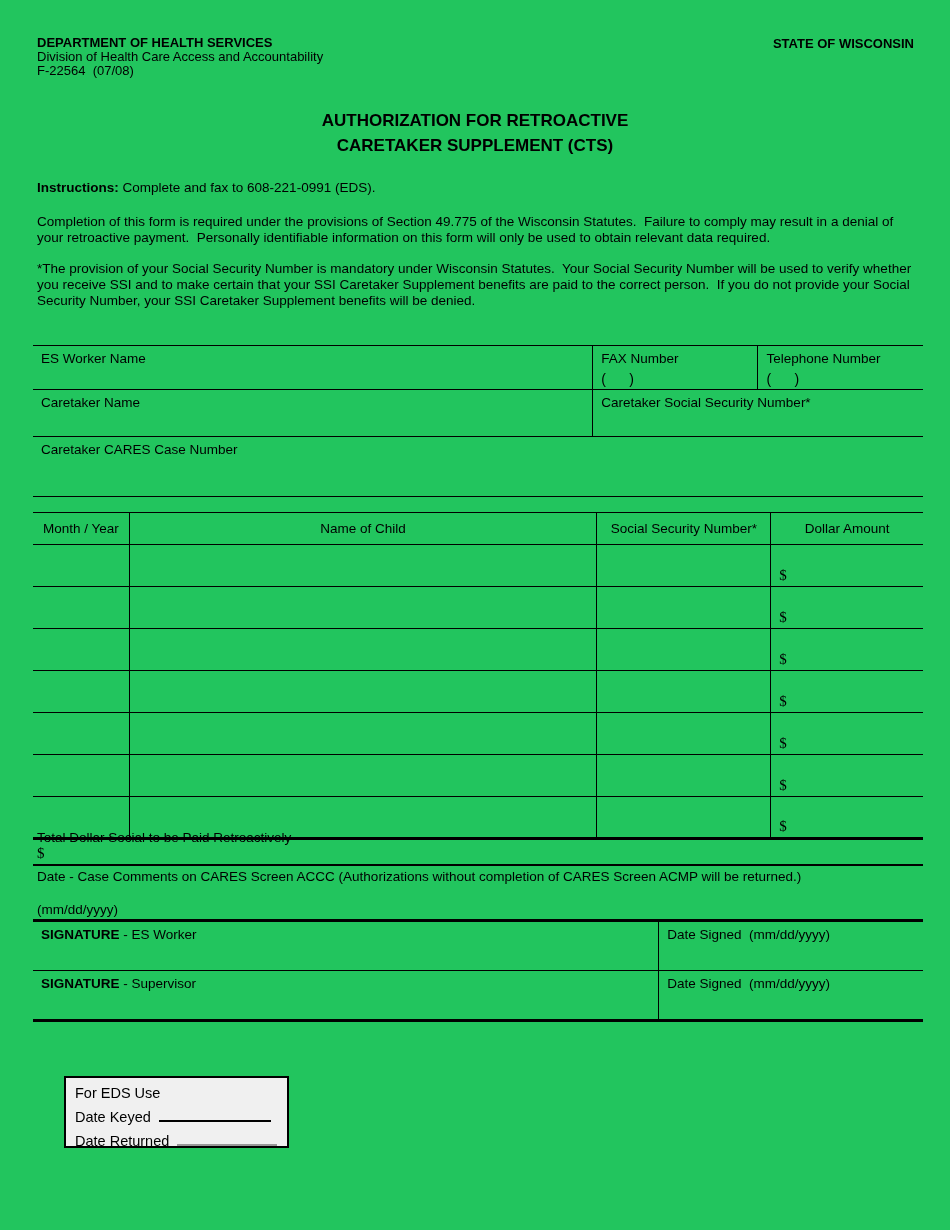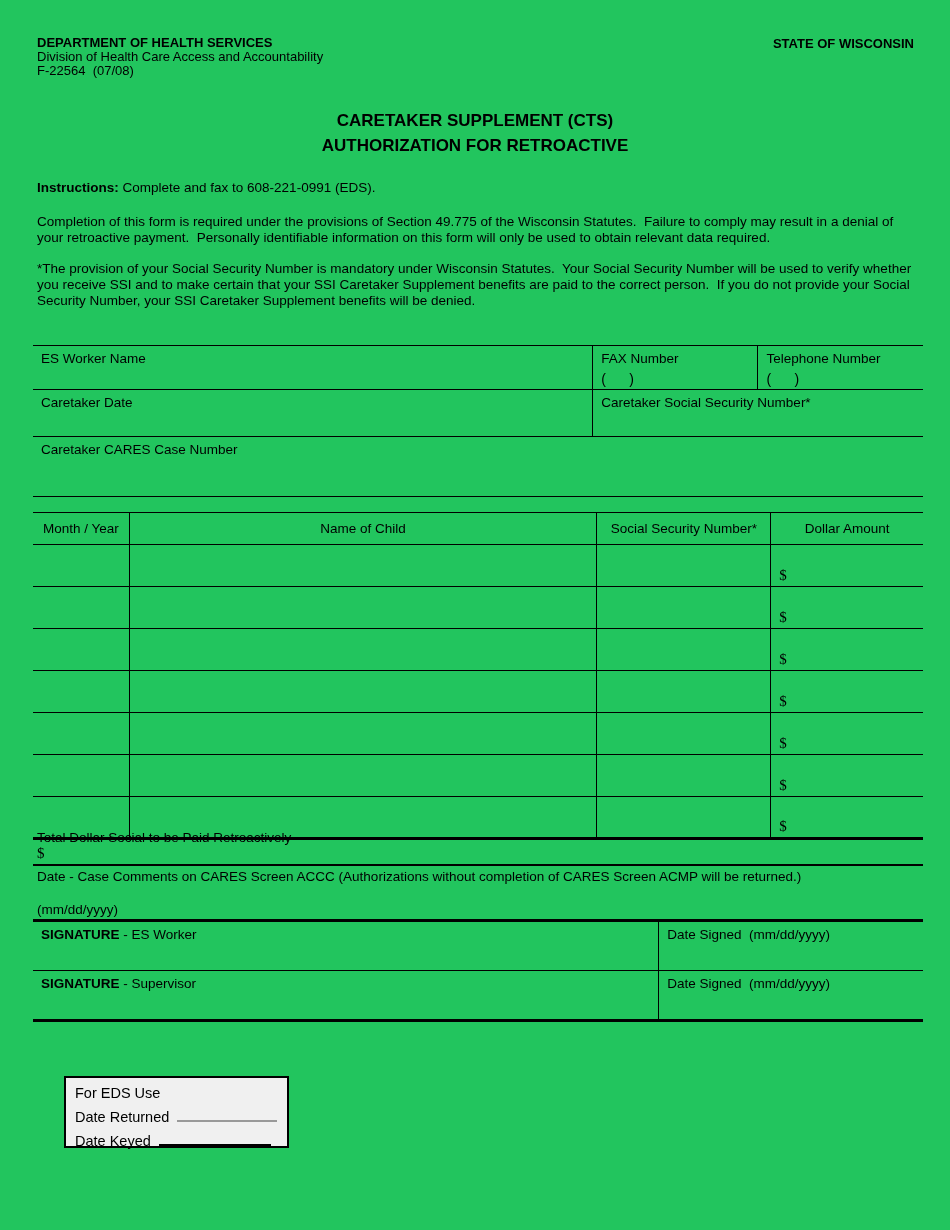--- a/index.html
+++ b/index.html
@@ -91,22 +91,22 @@
   <div class="header">
     <div class="header-left">
       <div class="dept">DEPARTMENT OF HEALTH SERVICES</div>
       <div>Division of Health Care Access and Accountability</div>
       <div class="form-number">F-22564  (07/08)</div>
     </div>
     <div class="header-right">STATE OF WISCONSIN</div>
   </div>
 
   <div class="title-block">
+    <div>AUTHORIZATION FOR RETROACTIVE</div>
     <div>CARETAKER SUPPLEMENT (CTS)</div>
-    <div>AUTHORIZATION FOR RETROACTIVE</div>
   </div>
 
   <div class="instructions"><span class="bold">Instructions:</span><span> Complete and fax to 608-221-0991 (EDS).</span></div>
 
   <div class="notice notice-1">Completion of this form is required under the provisions of Section 49.775 of the Wisconsin Statutes.  Failure to comply may result in a denial of your retroactive payment.  Personally identifiable information on this form will only be used to obtain relevant data required.</div>
   <div class="notice notice-2">*The provision of your Social Security Number is mandatory under Wisconsin Statutes.  Your Social Security Number will be used to verify whether you receive SSI and to make certain that your SSI Caretaker Supplement benefits are paid to the correct person.  If you do not provide your Social Security Number, your SSI Caretaker Supplement benefits will be denied.</div>
 
   <table class="worker-table">
     <colgroup>
         <col style="width:62.9%">
@@ -126,21 +126,21 @@
       </td>
       <td class="v-divide">
         <div class="cell-inner">
           <span>Telephone Number</span>
           <span class="paren">(      )</span>
         </div>
       </td>
     </tr>
     <tr class="row-2">
       <td>
-        <span>Caretaker Date</span>
+        <span>Caretaker Name</span>
       </td>
       <td class="v-divide" colspan="2">
         <span>Caretaker Social Security Number*</span>
       </td>
     </tr>
     <tr class="row-3">
       <td colspan="3">
         <span>Caretaker CARES Case Number</span>
       </td>
     </tr>
@@ -236,22 +236,22 @@
       <td class="v-divide">
         <span class="pre">Date Signed  (mm/dd/yyyy)</span>
       </td>
     </tr>
   </tbody>
     </table>
 
   <div class="eds-box">
     <div>For EDS Use</div>
     <div class="eds-row">
+      <span>Date Keyed</span>
+      <span class="u-line u-keyed"></span>
+    </div>
+    <div class="eds-row">
       <span>Date Returned</span>
       <span class="u-line u-returned"></span>
     </div>
-    <div class="eds-row">
-      <span>Date Keyed</span>
-      <span class="u-line u-keyed"></span>
-    </div>
   </div>
 
 </div>
 
 </body></html>

